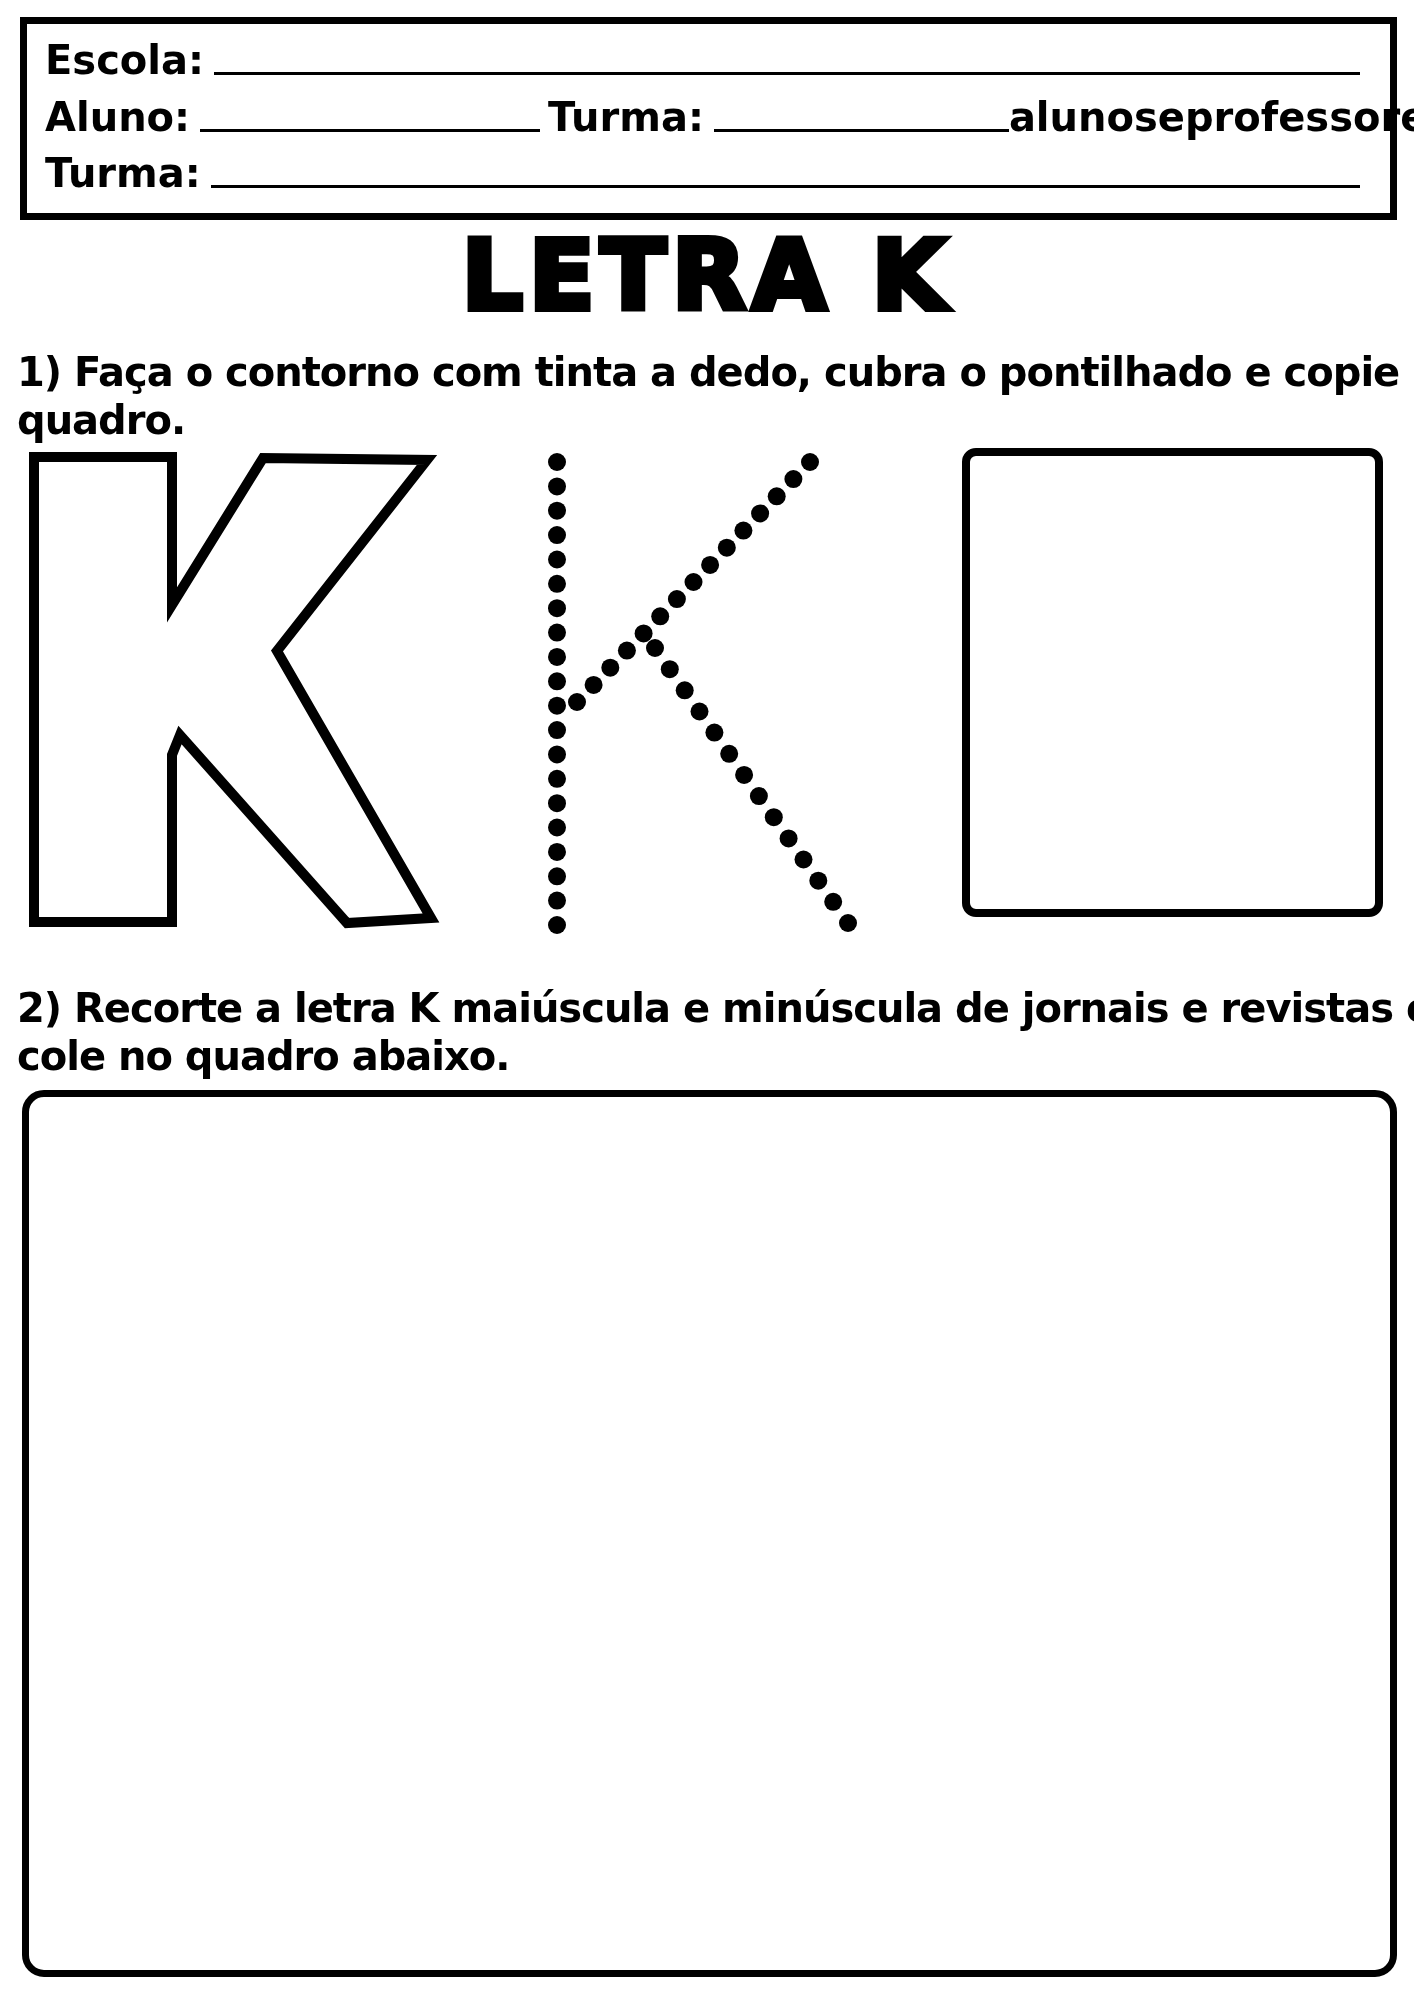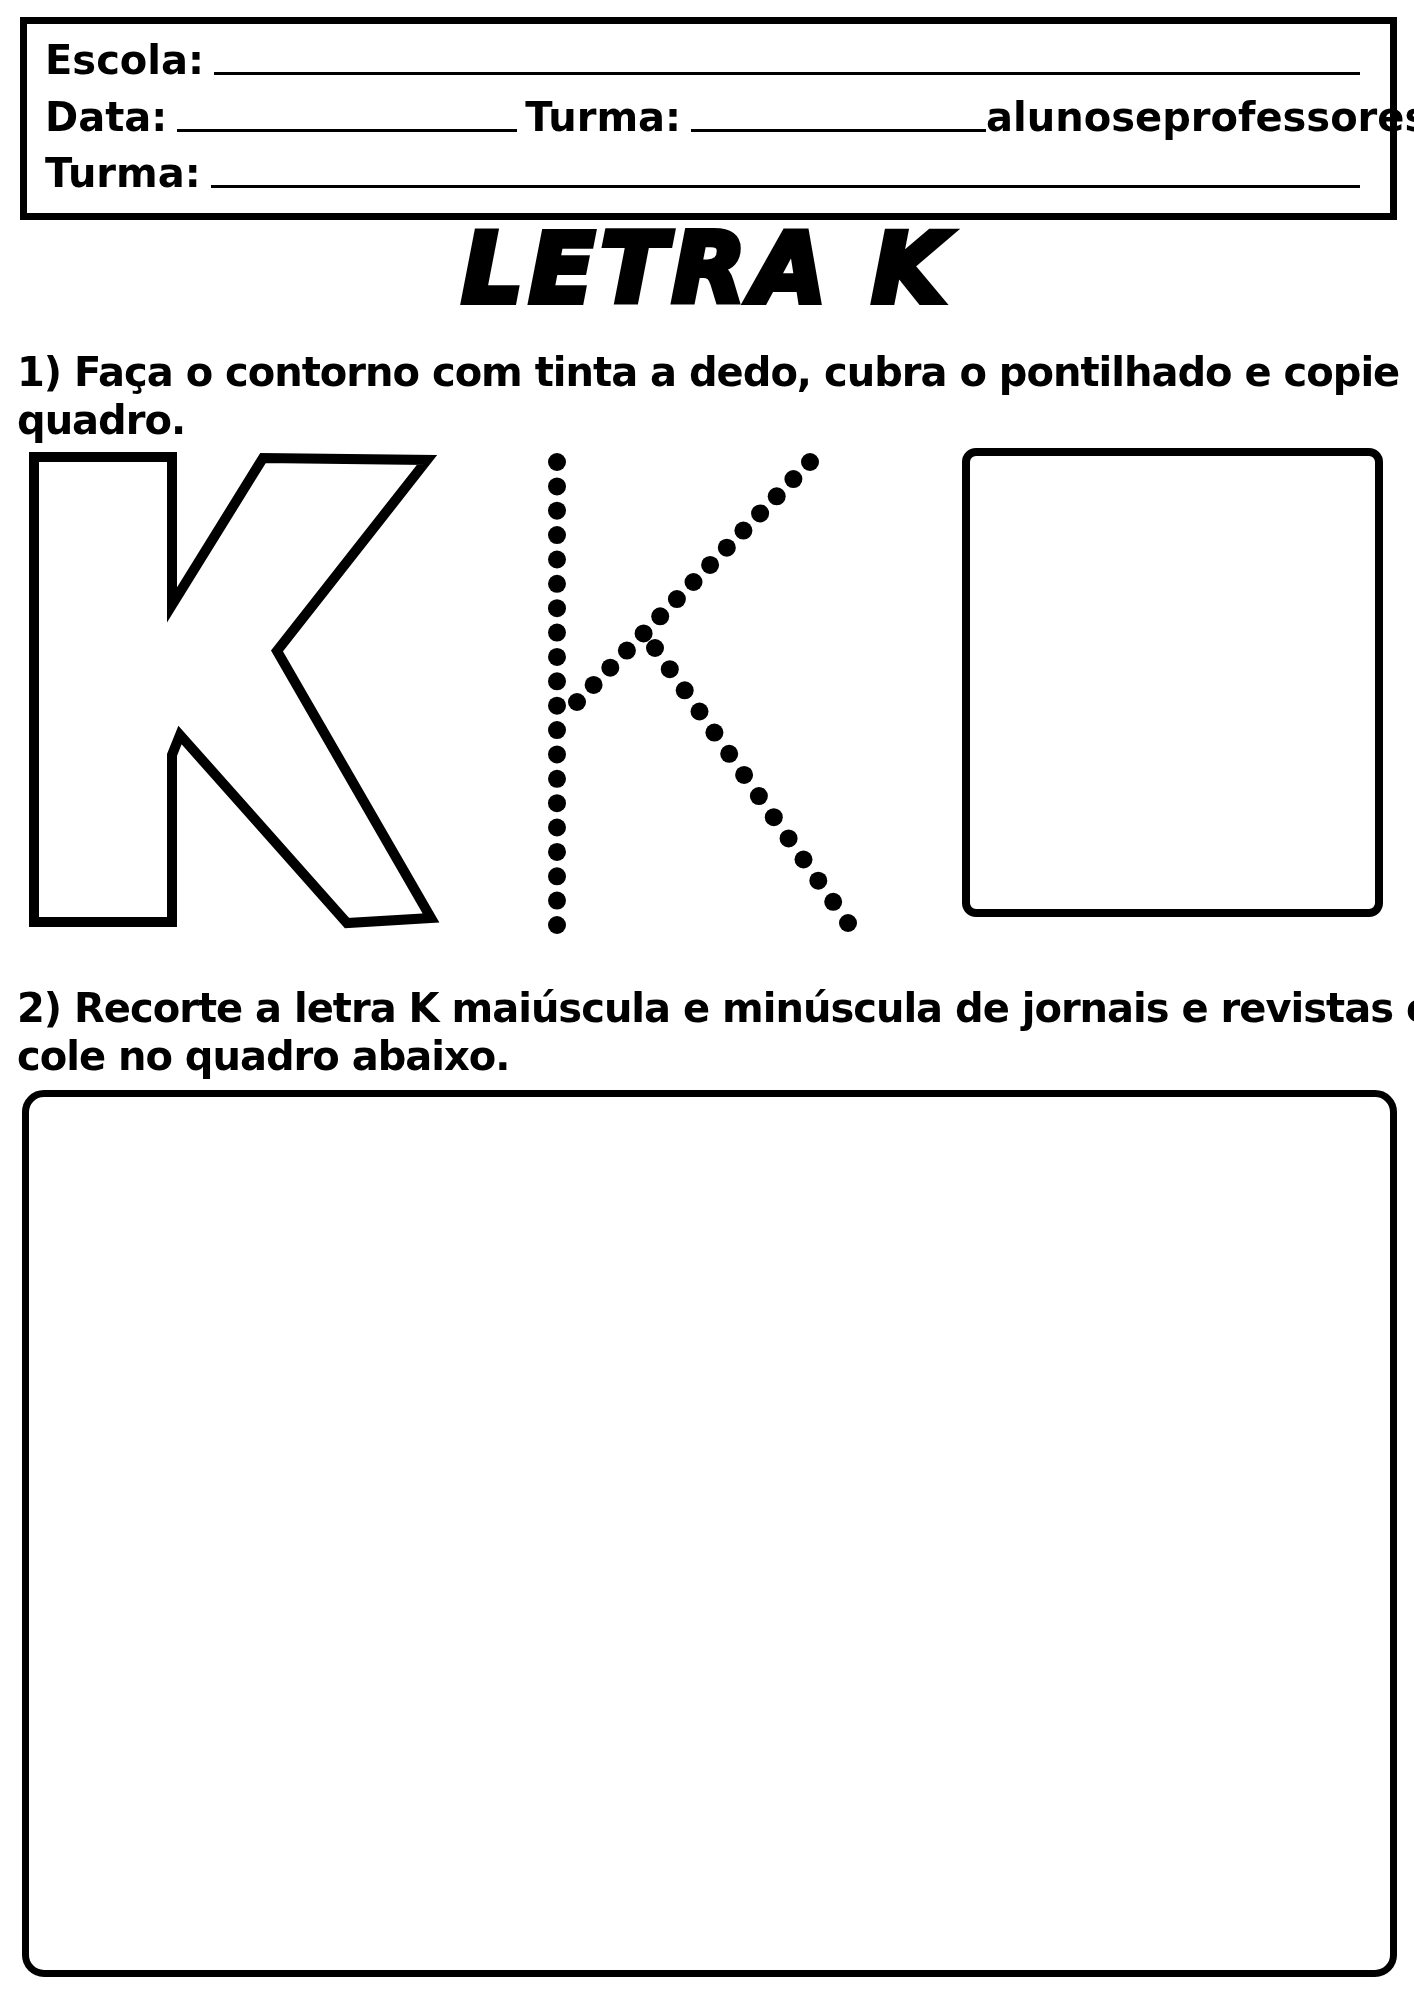--- a/index.html
+++ b/index.html
@@ -45,28 +45,27 @@
   .turma-label { margin-left: 8px; }
   .site {
     margin-left: auto;
     font-size: 40px;
     font-weight: bold;
   }
 
   
   .title {
     position: absolute;
-    left: 0; top: 213px;
+    left: 0; top: 220px;
     width: 100%;
     margin: 0;
     text-align: center;
     font-size: 96px;
     font-weight: bold;
     letter-spacing: 6px;
-    font-style: italic;
     -webkit-text-stroke: 6px #000;
   }
 
   
   .instr {
     position: absolute;
     left: 17px;
     font-size: 40px;
     font-weight: bold;
     letter-spacing: -1px;
@@ -113,21 +112,21 @@
 <body>
 
 <div class="page">
 
   <div class="header-box">
     <div class="hrow">
       <span class="hlabel">Escola:</span>
       <span class="hline grow"></span>
     </div>
     <div class="hrow">
-      <span class="hlabel">Data:</span>
+      <span class="hlabel">Aluno:</span>
       <span class="hline w340"></span>
       <span class="hlabel turma-label">Turma:</span>
       <span class="hline w295"></span>
       <span class="site">alunoseprofessores.com</span>
     </div>
     <div class="hrow">
       <span class="hlabel">Turma:</span>
       <span class="hline grow"></span>
     </div>
   </div>

